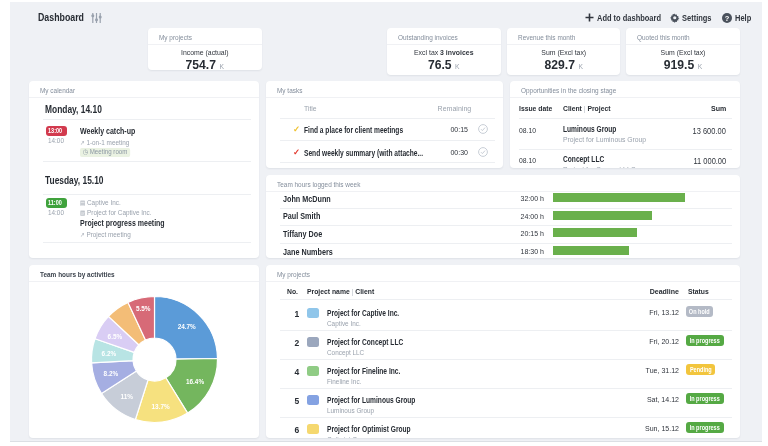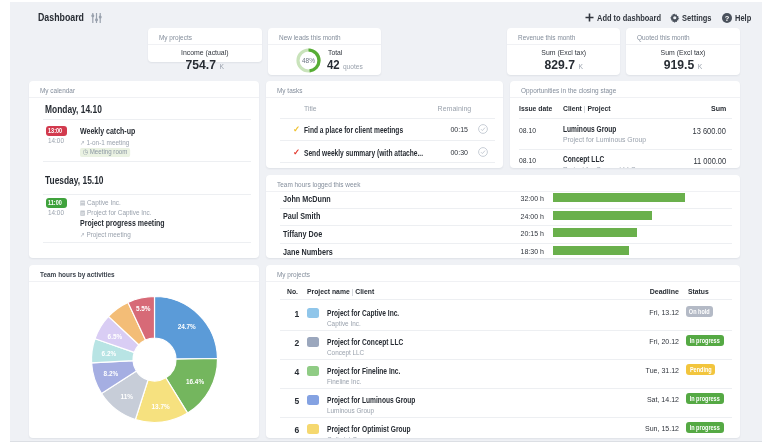--- a/index.html
+++ b/index.html
@@ -40,36 +40,31 @@
     <path fill="#4a515c" d="M12 1.5l1.7 3.2 3.6-.9 0.5 3.7 3.7 0.5-.9 3.6 3.2 1.7-3.2 1.7.9 3.6-3.7.5-.5 3.7-3.6-.9-1.7 3.2-1.7-3.2-3.6.9-.5-3.7-3.7-.5.9-3.6L0.3 12l3.2-1.7-.9-3.6 3.7-.5.5-3.7 3.6.9z"></path>
     <circle cx="12" cy="12" r="4" fill="#eef0f4"></circle>
   </svg>
   <div style="position:absolute;left:682px;top:13px;font-size:8.5px;font-weight:bold;color:#30353d;transform:scaleX(.88);transform-origin:0 0;white-space:nowrap;">Settings</div>
   <svg style="position:absolute;left:722px;top:12.5px;" width="10" height="10" viewBox="0 0 10 10">
     <circle cx="5" cy="5" r="5" fill="#4a515c"></circle>
     <text x="5" y="7.6" font-size="7.5" font-weight="bold" fill="#fff" text-anchor="middle" font-family="Liberation Sans,sans-serif">?</text>
   </svg>
   <div style="position:absolute;left:735px;top:13px;font-size:8.5px;font-weight:bold;color:#30353d;transform:scaleX(.88);transform-origin:0 0;">Help</div>
 
-  <div class="card" style="left:148px;top:28px;width:113.5px;height:34px;">
+  <div class="card" style="left:148px;top:28px;width:113.5px;height:42px;">
     <div class="ct">My projects</div>
       <div class="tdiv"></div>
     <div style="position:absolute;left:0;right:0;top:20px;text-align:center;font-size:7.5px;color:#30353d;transform:scaleX(.92);white-space:nowrap;">Income (actual)</div>
     <div style="position:absolute;left:0;right:0;top:28.5px;text-align:center;font-size:13.5px;font-weight:bold;color:#272c33;transform:scaleX(.9);white-space:nowrap;">754.7 <span style="font-size:7.5px;font-weight:normal;color:#9aa2ad;">K</span></div>
   </div>
-  <div class="card" style="left:267.5px;top:28px;width:113.5px;height:47px;">
-    <div class="ct">New leads this month</div>
-      <div class="tdiv"></div>
-    <svg style="position:absolute;left:28px;top:20px;" width="25" height="25" viewBox="0 0 25 25">
-      <circle cx="12.5" cy="12.5" r="10.5" fill="none" stroke="#c9e3bb" stroke-width="3.2"></circle>
-      <circle cx="12.5" cy="12.5" r="10.5" fill="none" stroke="#57ad35" stroke-width="3.2" stroke-dasharray="31.67 65.97" transform="rotate(-90 12.5 12.5)"></circle>
-      <text x="12.5" y="15" font-size="6.5" fill="#6d7683" text-anchor="middle" font-family="Liberation Sans,sans-serif">48%</text>
-    </svg>
-    <div style="position:absolute;left:60px;top:20px;font-size:8px;color:#30353d;" class0="x"><span class="n85" style="display:inline-block;">Total</span></div>
-    <div style="position:absolute;left:59px;top:28.5px;font-size:13px;font-weight:bold;color:#272c33;white-space:nowrap;transform:scaleX(.88);transform-origin:0 0;">42 <span style="font-size:7.5px;font-weight:normal;color:#9aa2ad;">quotes</span></div>
+  <div class="card" style="left:387px;top:28px;width:113.5px;height:47px;">
+    <div class="ct">Outstanding invoices</div>
+      <div class="tdiv"></div>
+    <div style="position:absolute;left:0;right:0;top:20px;text-align:center;font-size:7.5px;color:#30353d;transform:scaleX(.92);white-space:nowrap;">Excl tax <span style="font-weight:bold;">3 invoices</span></div>
+    <div style="position:absolute;left:0;right:0;top:28.5px;text-align:center;font-size:13.5px;font-weight:bold;color:#272c33;transform:scaleX(.9);white-space:nowrap;">76.5 <span style="font-size:7.5px;font-weight:normal;color:#9aa2ad;">K</span></div>
   </div>
   <div class="card" style="left:506.5px;top:28px;width:113.5px;height:47px;">
     <div class="ct">Revenue this month</div>
       <div class="tdiv"></div>
     <div style="position:absolute;left:0;right:0;top:20px;text-align:center;font-size:7.5px;color:#30353d;transform:scaleX(.92);white-space:nowrap;">Sum (Excl tax)</div>
     <div style="position:absolute;left:0;right:0;top:28.5px;text-align:center;font-size:13.5px;font-weight:bold;color:#272c33;transform:scaleX(.9);white-space:nowrap;">829.7 <span style="font-size:7.5px;font-weight:normal;color:#9aa2ad;">K</span></div>
   </div>
   <div class="card" style="left:626px;top:28px;width:114px;height:47px;">
     <div class="ct">Quoted this month</div>
       <div class="tdiv"></div>

